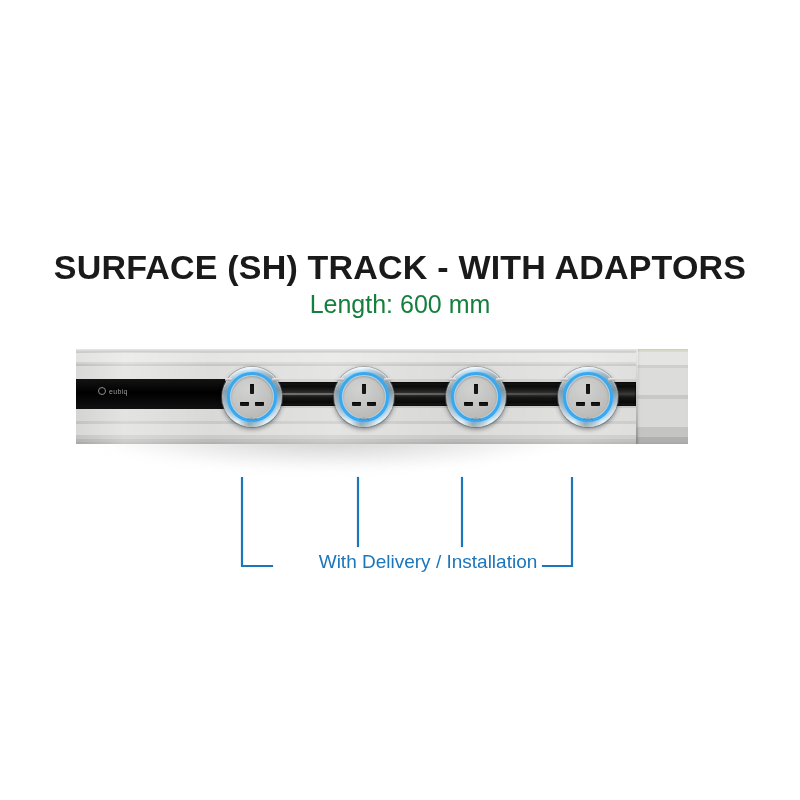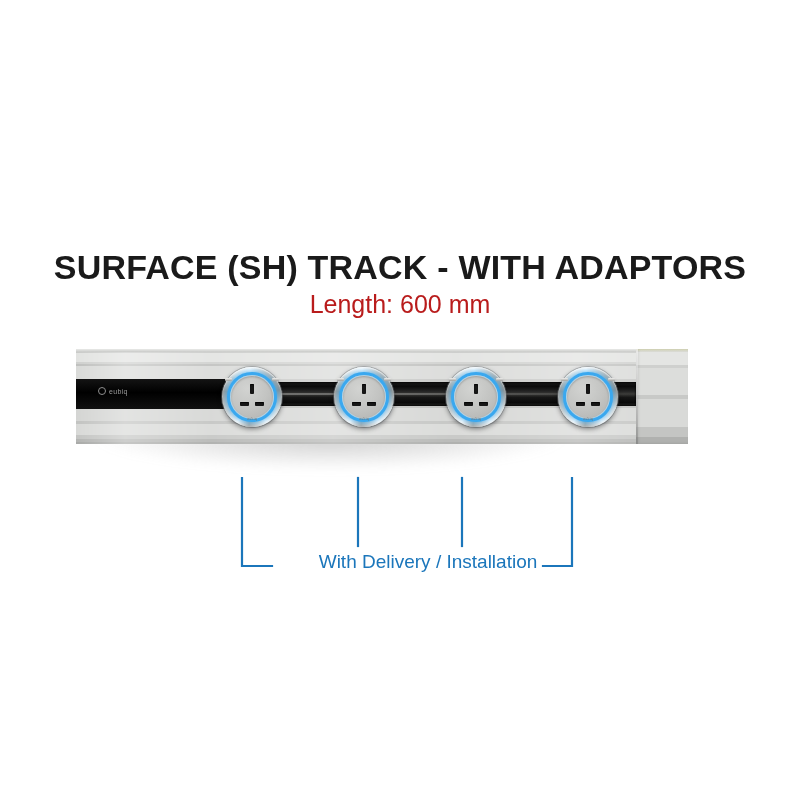--- a/index.html
+++ b/index.html
@@ -20,21 +20,21 @@
     font-weight:bold;
     letter-spacing:0.2px;
     color:#1a1a1a;
     white-space:nowrap;
   }
   .subtitle{
     position:absolute;left:0;right:0;top:290px;
     text-align:center;
     font-size:25px;
     font-weight:normal;
-    color:#b91c1c;
+    color:#15803d;
     white-space:nowrap;
   }
 
   
   .product{
     position:absolute;
     left:76px;top:349px;
     width:612px;height:95px;
   }
   .track-shadow{

